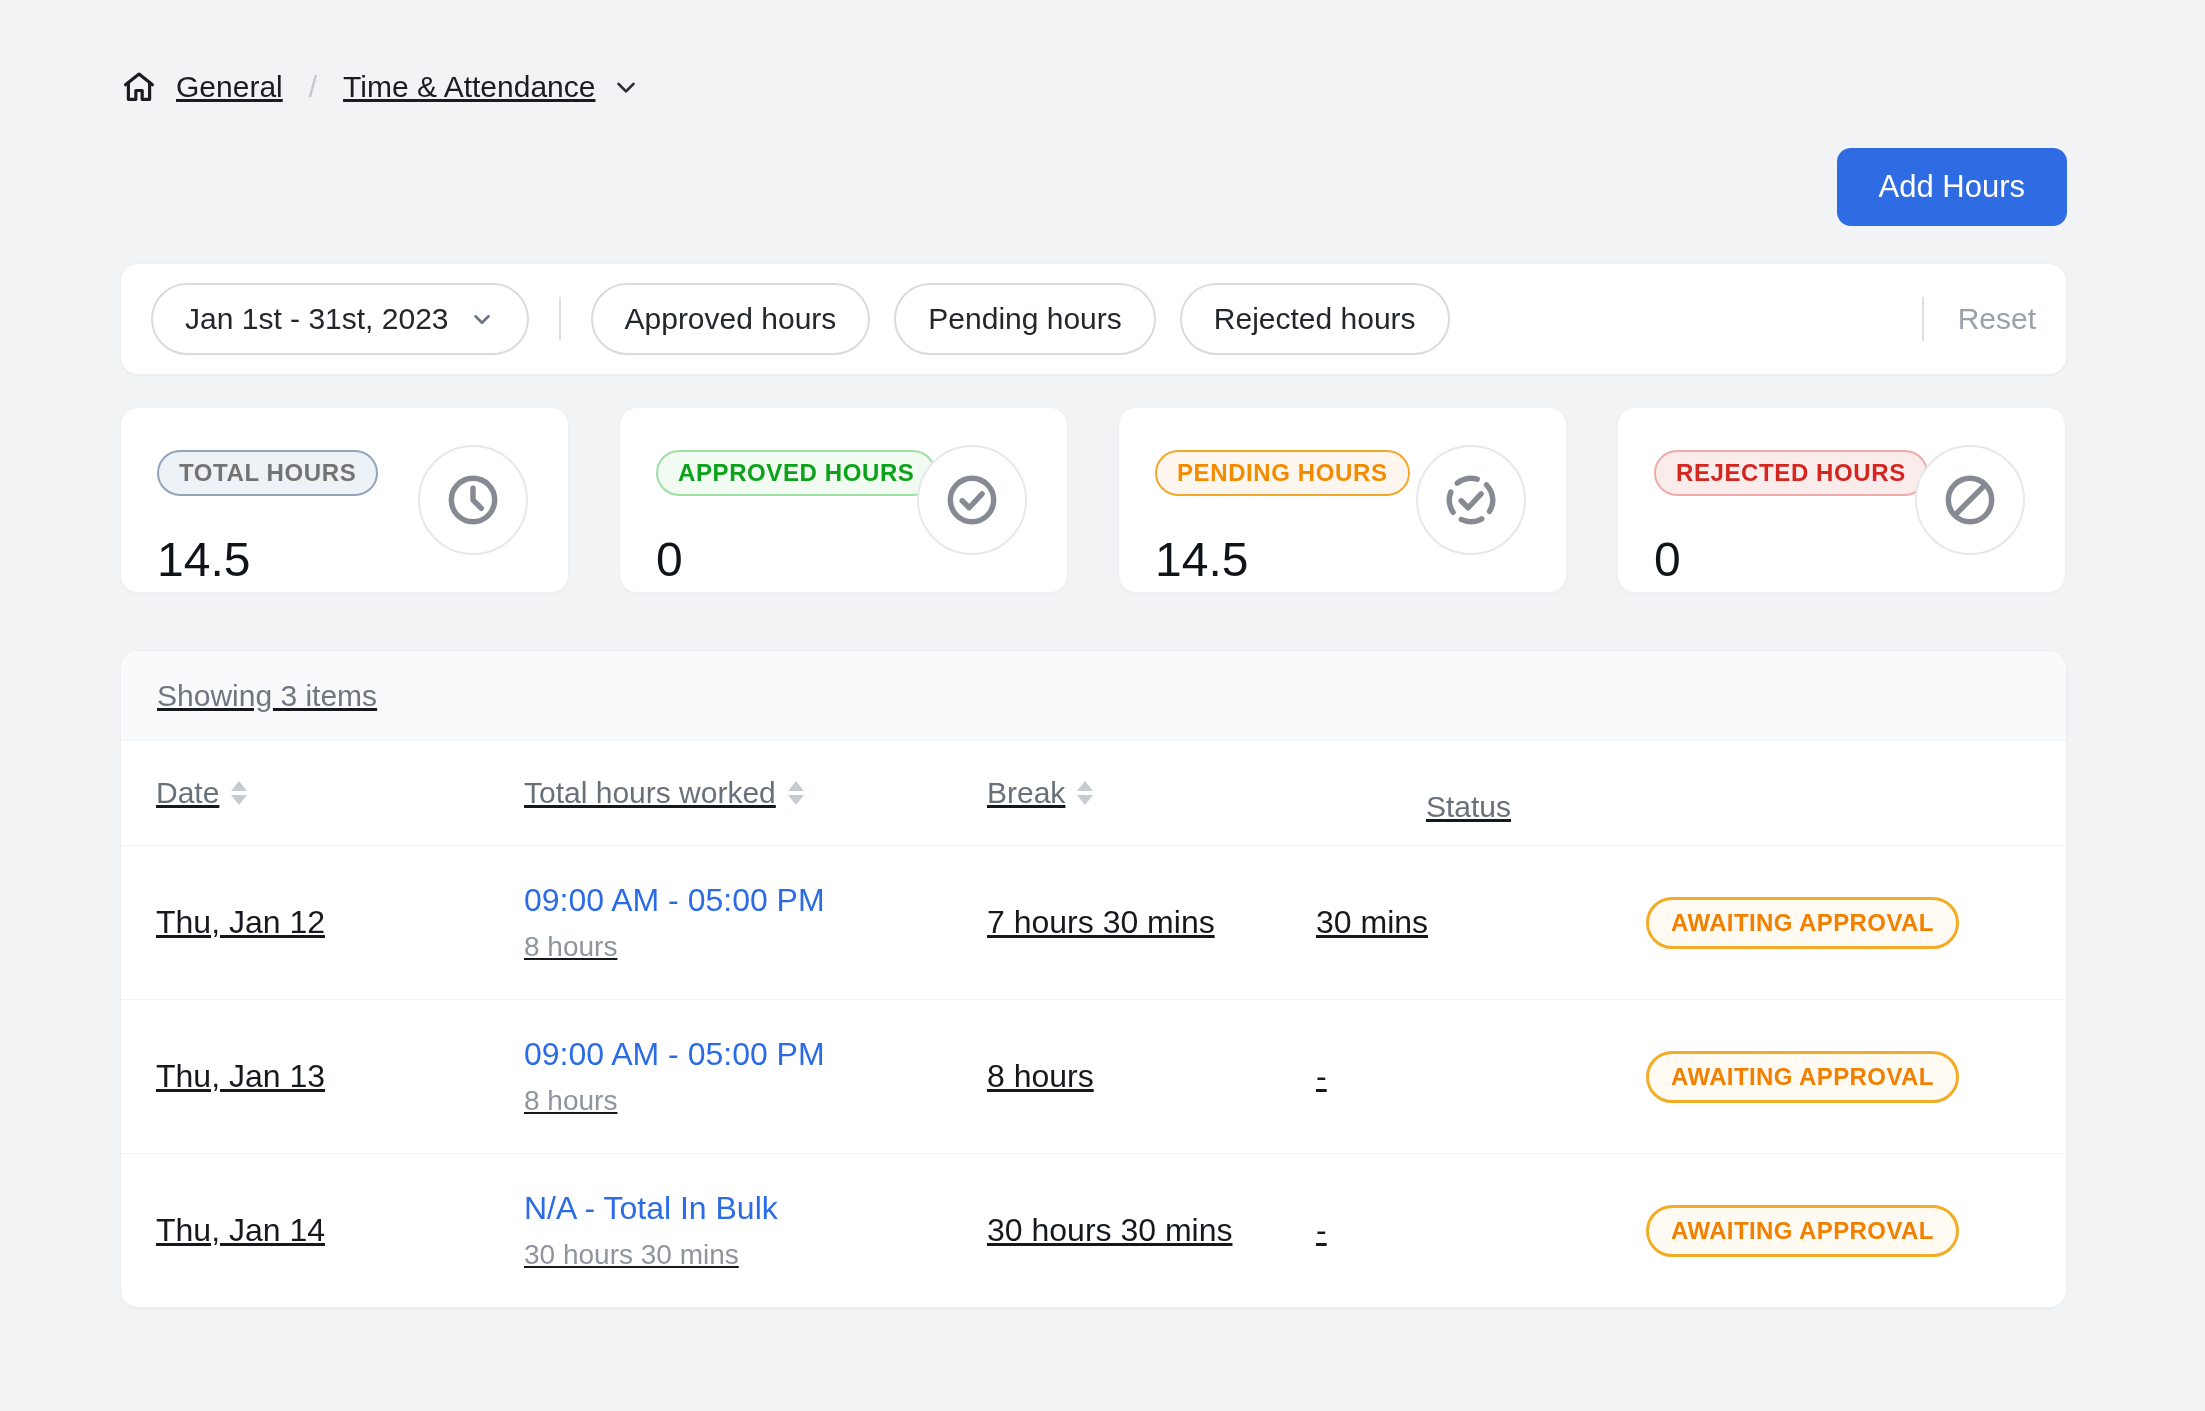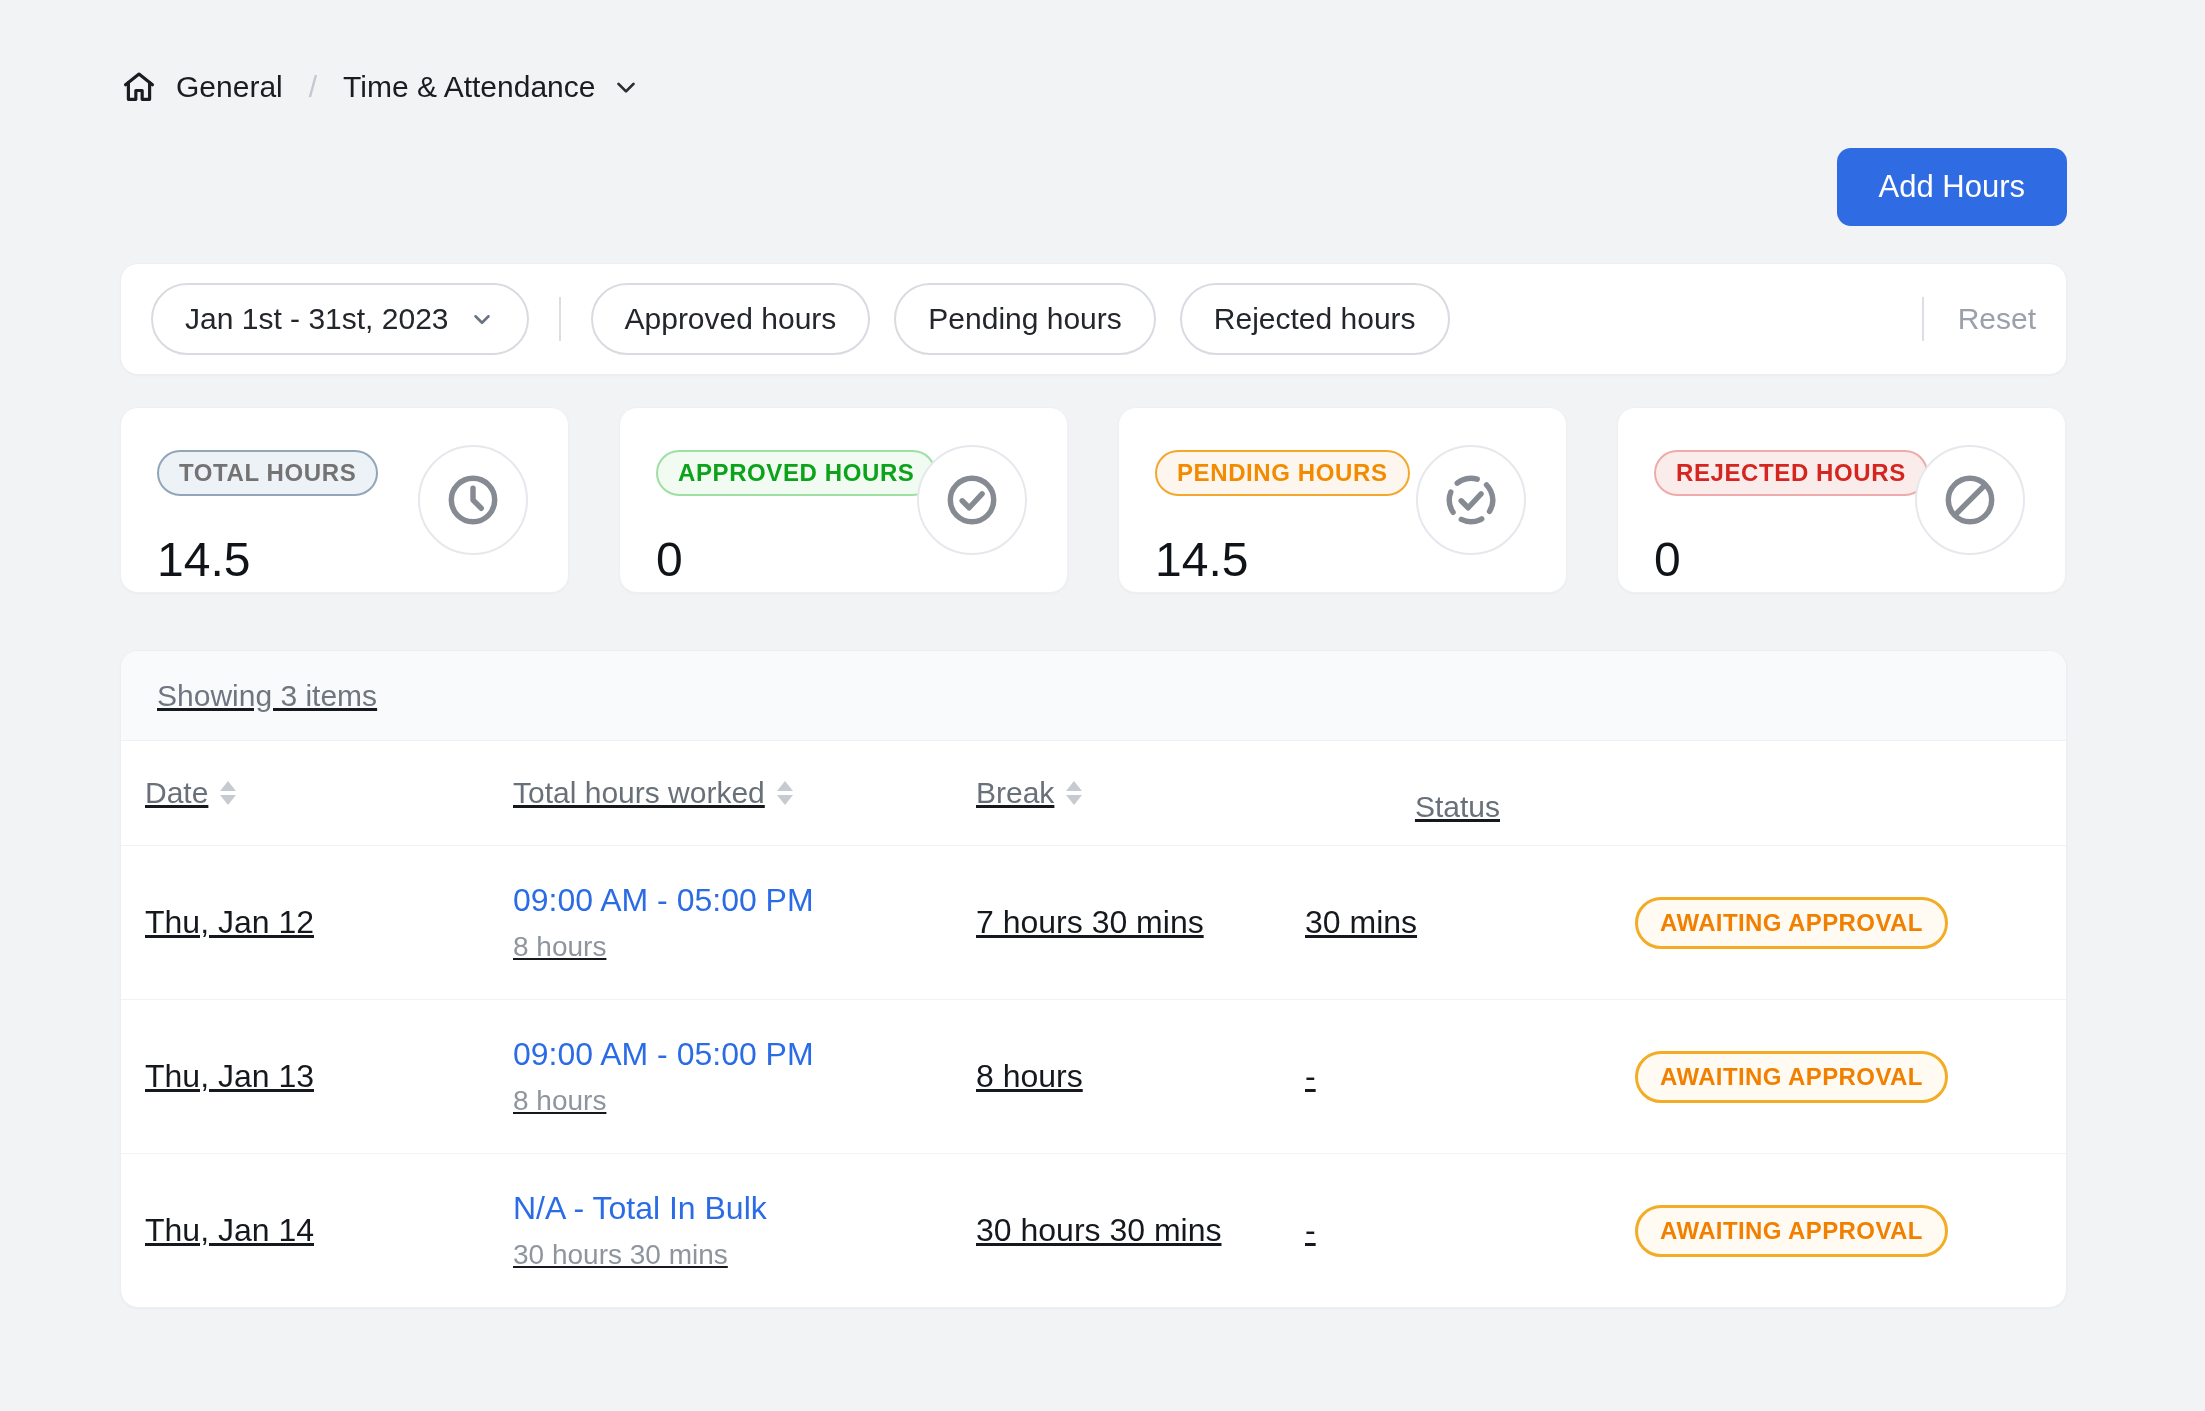--- a/index.html
+++ b/index.html
@@ -10,21 +10,21 @@
     color:#15181d;
     -webkit-font-smoothing:antialiased;
   }
   .page { width:2205px; height:1411px; position:relative; overflow:hidden; background:#f2f3f5; }
   .content { width:1947px; margin-left:120px; }
 
   
   .breadcrumb { display:flex; align-items:center; padding-top:68px; font-size:30px; font-weight:500; color:#191c21; }
   .breadcrumb svg { display:block; }
   .crumb-home { display:flex; align-items:center; margin-right:18px; cursor:pointer; }
-  .crumb-link { cursor:pointer; }
+  .crumb-link { cursor:pointer;text-decoration:underline; }
   .crumb-sep { color:#c3c8ce; margin:0 26px; font-weight:400; }
   .crumb-chevron { margin-left:16px; display:flex; align-items:center; cursor:pointer; }
 
   
   .actions-row { display:flex; justify-content:flex-end; margin-top:42px; }
   .btn-primary {
     background:#2f6ce4; color:#ffffff; font-size:31px; font-weight:500;
     font-family:"Liberation Sans", sans-serif;
     border:none; border-radius:14px; height:78px; padding:0 42px; cursor:pointer;
   }
@@ -73,21 +73,21 @@
     margin-top:57px; background:#fff; border:1px solid #eceef1; border-radius:18px;
     overflow:hidden; box-shadow:0 1px 2px rgba(20,30,40,0.03);text-decoration:underline;
   }
   .table-summary {
     height:90px; display:flex; align-items:center; padding-left:36px;
     background:#f9fafb; border-bottom:1px solid #eef0f2;
     font-size:30px; color:#6f7682;
   }
   .grid-cols {
     display:grid; grid-template-columns:368px 463px 329px 330px 1fr;
-    align-items:center; padding-left:24px;
+    align-items:center; padding-left:35px;
   }
   .thead { height:104px; font-size:30px; color:#687079; }
   .th { display:flex; align-items:center; }
   .th-status { justify-content:flex-end; padding-right:135px;margin-top:28px; }
   .sort { display:inline-flex; flex-direction:column; gap:4px; margin-left:12px; }
   .sort .tri-up   { width:0; height:0; border-left:8px solid transparent; border-right:8px solid transparent; border-bottom:10px solid #c6cbd2; }
   .sort .tri-down { width:0; height:0; border-left:8px solid transparent; border-right:8px solid transparent; border-top:10px solid #c6cbd2; }
   .trow { height:154px; border-top:1px solid #f0f2f4; font-size:32px; color:#15181d; }
   .cell-status { text-align:right; padding-right:127px; }
   .tp-link { color:#2b6ce6; cursor:pointer; text-decoration:none; display:inline-block; }

